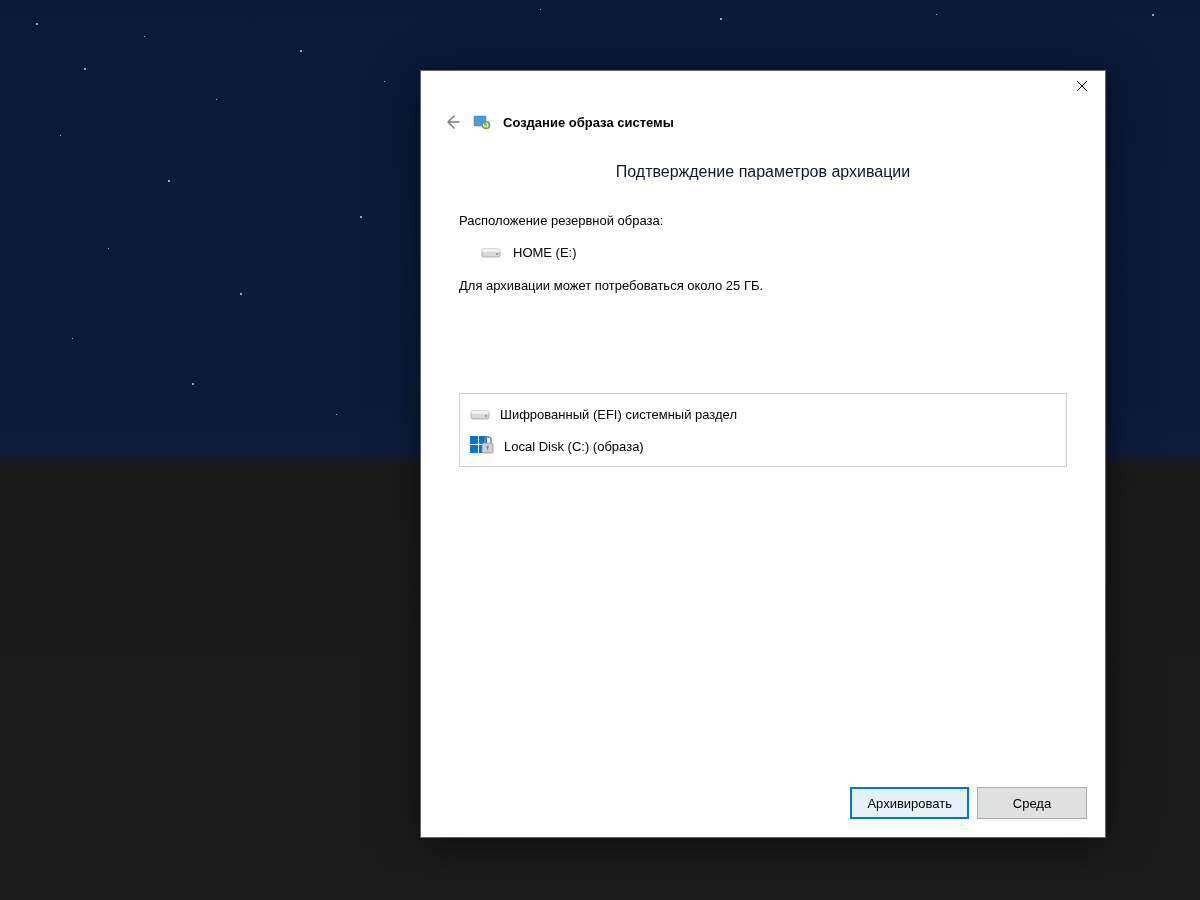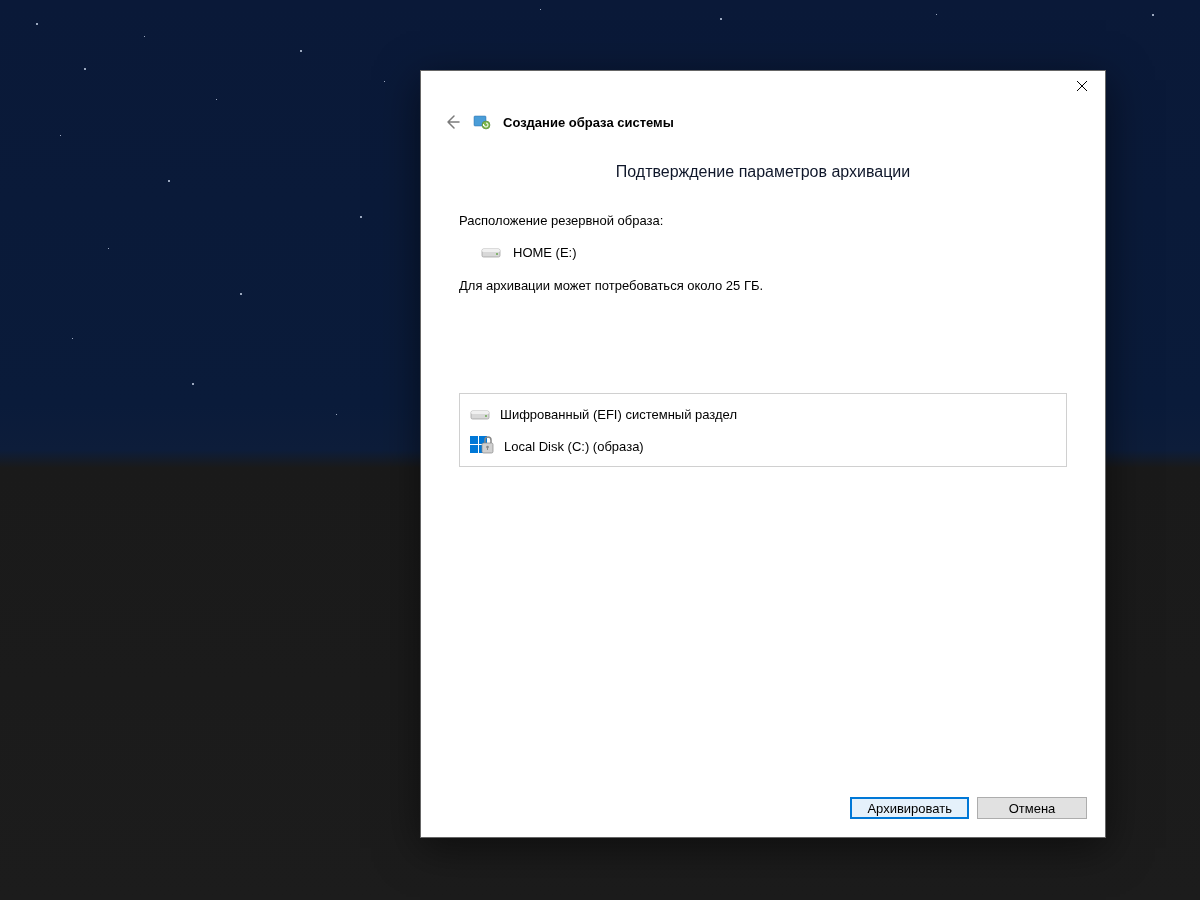--- a/index.html
+++ b/index.html
@@ -131,21 +131,21 @@
 }
 .footer {
   display: flex;
   justify-content: flex-end;
   gap: 8px;
   padding: 16px 18px 18px 18px;
   border-top: none;
 }
 .btn {
   min-width: 110px;
-  height: 22px;
+  height: 32px;
   font-family: inherit;
   font-size: 13px;
   background: #e1e1e1;
   border: 1px solid #adadad;
   cursor: pointer;
   padding: 0 16px;
 }
 .btn.primary {
   border: 2px solid #0078d7;
   background: #e5f1fb;
@@ -247,15 +247,15 @@
           </svg>
         </span>
         <span class="disk-name">Local Disk (C:) (образа)</span>
       </div>
     </div>
 
   </div>
 
   <div class="footer">
     <button class="btn primary">Архивировать</button>
-    <button class="btn">Отмена</button>
+    <button class="btn">Среда</button>
   </div>
 </div>
 
 </body></html>

